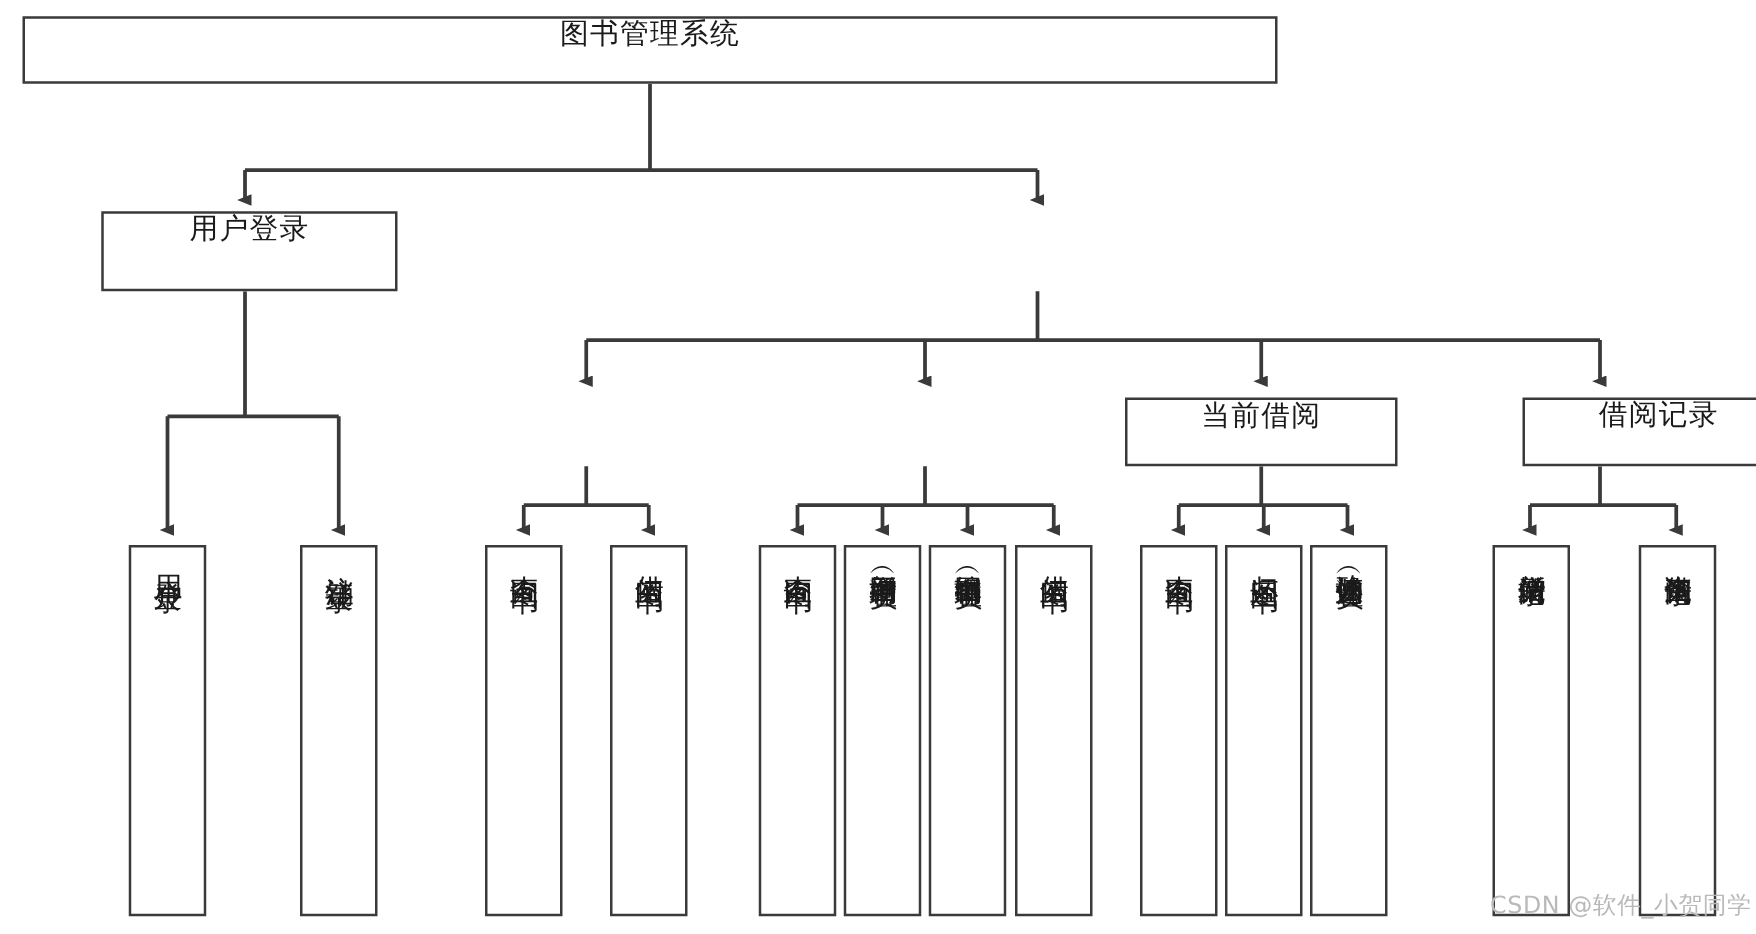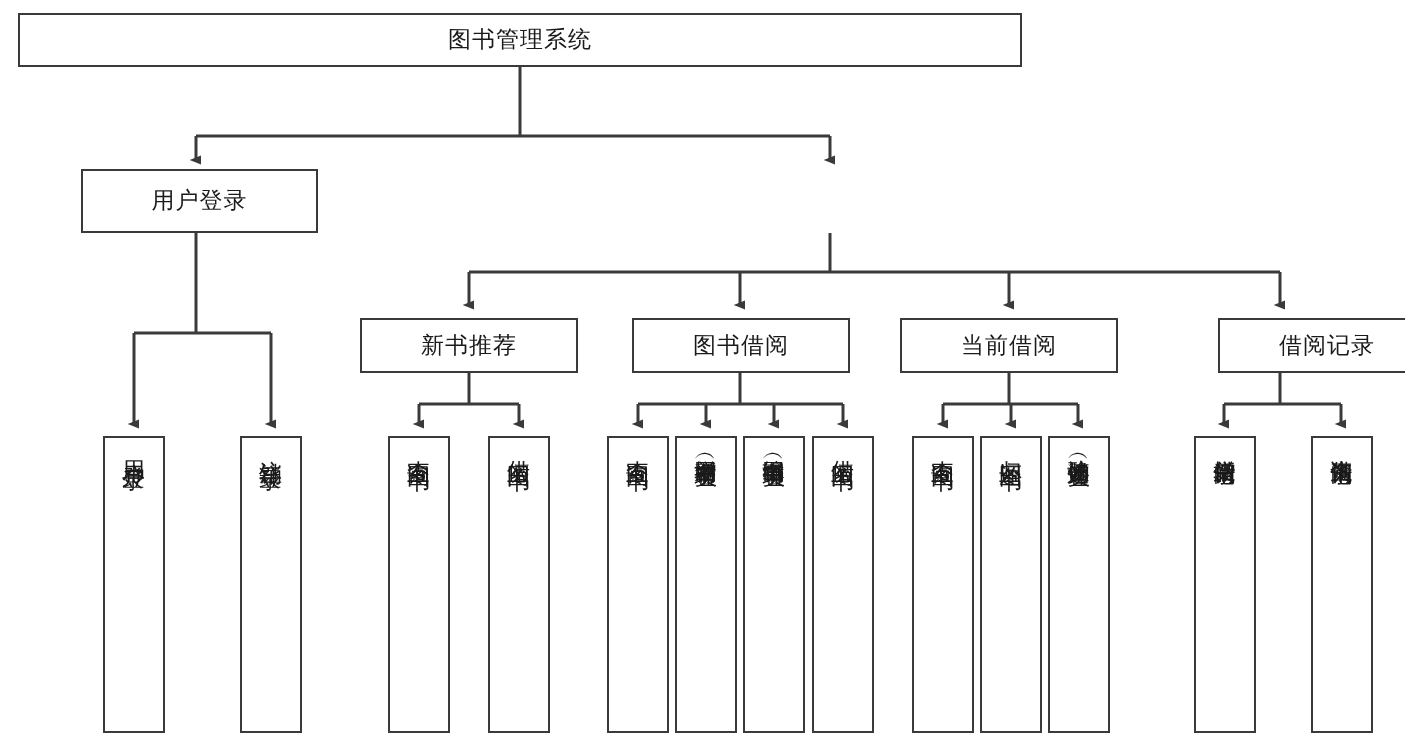--- a/index.html
+++ b/index.html
@@ -19,21 +19,21 @@
     left:0; top:0;
     width:1405px; height:747px;
     pointer-events:none;
   }
   .node{
     position:absolute;
     box-sizing:border-box;
     background:#ffffff;
     border:2px solid #3a3a3a;
     display:flex;
-    align-items:center;
+    align-items:flex-start;
     justify-content:center;
     color:#1a1a1a;
   }
   .node.h{
     font-size:23px;
     letter-spacing:1px;
     line-height:1.1;
   }
   .node.v{
     writing-mode:vertical-rl;
@@ -123,26 +123,20 @@
   </svg>
 
   <div class="node h" style="left:18px;top:13px;width:1004px;height:54px;">
     <span class="txt">图书管理系统</span>
   </div>
 
   <div class="node h" style="left:81px;top:169px;width:237px;height:64px;">
     <span class="txt">用户登录</span>
   </div>
 
-  <div class="node h" style="left:360px;top:318px;width:218px;height:55px;">
-    <span class="txt">新书推荐</span>
-  </div>
-  <div class="node h" style="left:632px;top:318px;width:218px;height:55px;">
-    <span class="txt">图书借阅</span>
-  </div>
   <div class="node h" style="left:900px;top:318px;width:218px;height:55px;font-family:Liberation Serif, serif;">
     <span class="txt">当前借阅</span>
   </div>
   <div class="node h" style="left:1171px;top:318px;width:218px;height:55px;margin-left:47px;">
     <span class="txt">借阅记录</span>
   </div>
 
   <div class="node v" style="left:103px;top:436px;width:62px;height:297px;">
     <span class="txt">用户登录</span>
   </div>
@@ -180,14 +174,15 @@
     <span class="txt">确认归还（管理员）</span>
   </div>
 
   <div class="node v tall" style="left:1194px;top:436px;width:62px;height:297px;">
     <span class="txt">新增借阅记录</span>
   </div>
   <div class="node v tall" style="left:1311px;top:436px;width:62px;height:297px;">
     <span class="txt">查询借阅记录</span>
   </div>
 
+  <div class="watermark">CSDN @软件_小贺同学</div>
 
 </div>
 
 </body></html>

